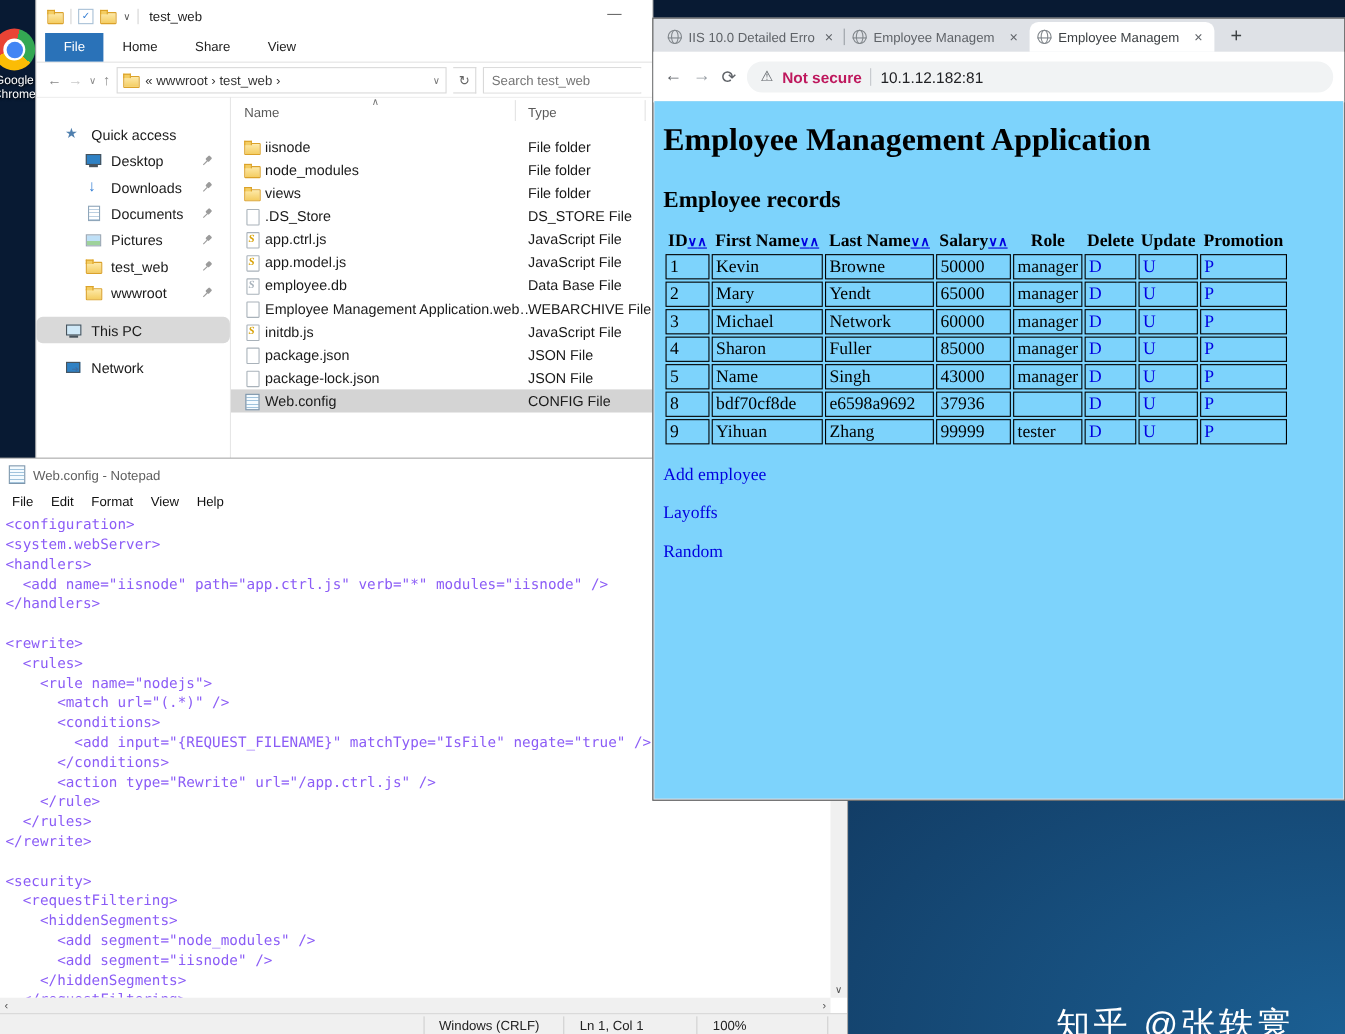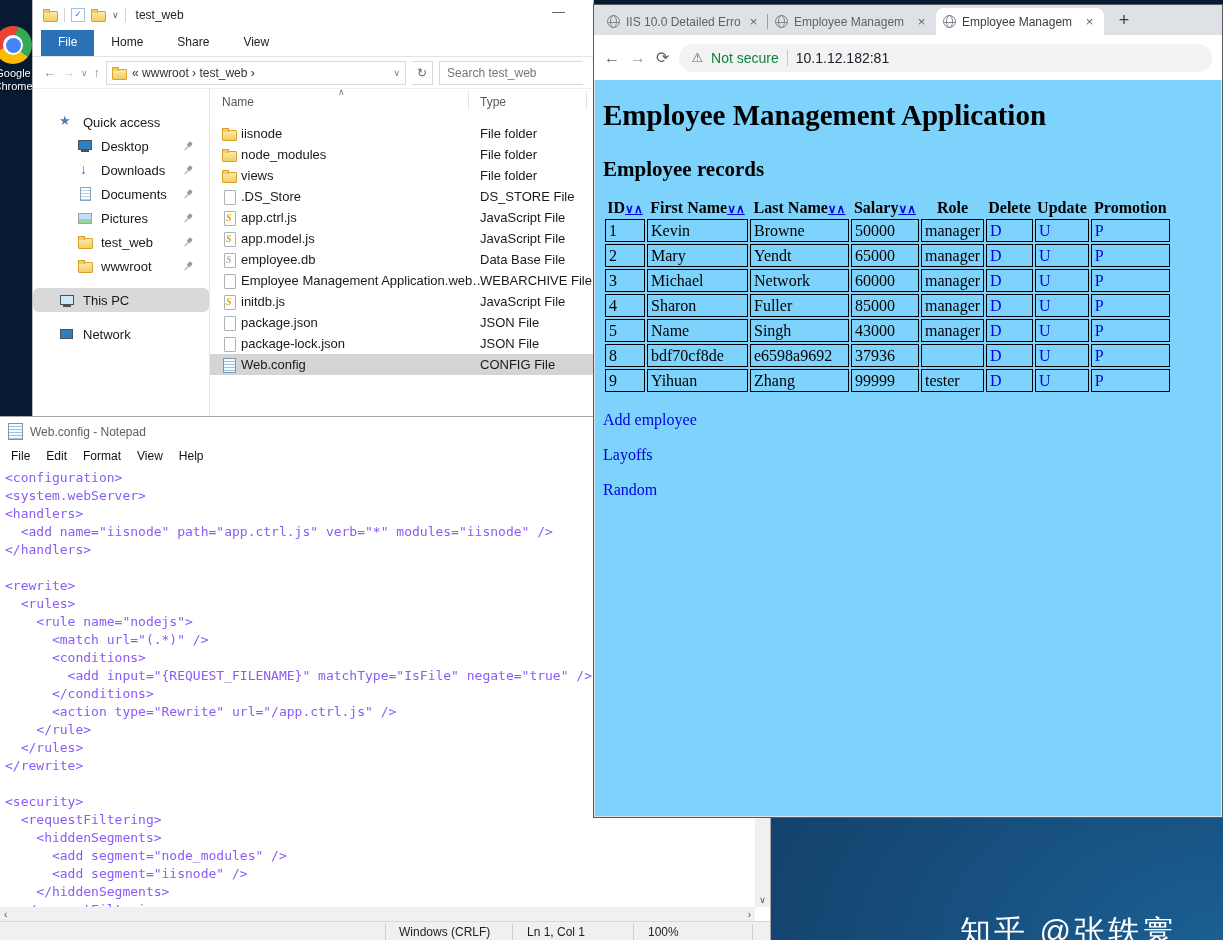--- a/index.html
+++ b/index.html
@@ -98,38 +98,38 @@
   .n-content pre{margin:0;padding:2px 0 0 5px;font:13px/18px "DejaVu Sans Mono",monospace;color:#8b5cf6;white-space:pre;}
   .n-vscroll{position:absolute;top:50px;right:0;bottom:33px;width:15px;background:#f0f0f0;}
   .n-vscroll .arr{position:absolute;left:0;width:15px;text-align:center;font-size:9px;color:#505050;}
   .n-vscroll .arr.up{top:2px;} .n-vscroll .arr.down{bottom:2px;}
   .n-hscroll{position:absolute;left:0;right:15px;bottom:18px;height:15px;background:#f0f0f0;display:flex;justify-content:space-between;align-items:center;padding:0 4px;font-size:10px;color:#505050;}
   .n-status{position:absolute;left:0;right:0;bottom:0;height:18px;background:#f0f0f0;border-top:1px solid #d8d8d8;font-size:12px;color:#222;}
   .n-status .cell{position:absolute;top:3px;white-space:nowrap;}
   .n-status .vline{position:absolute;top:2px;width:1px;height:16px;background:#d0d0d0;}
 
   
-  .browser{left:593px;top:4px;width:630px;height:814px;z-index:3;background:#dee1e6;border:1px solid #5a5a5a;box-sizing:border-box;}
+  .browser{left:593px;top:16px;width:630px;height:712px;z-index:3;background:#dee1e6;border:1px solid #5a5a5a;box-sizing:border-box;}
   .b-tabstrip{height:30px;display:flex;align-items:flex-end;padding-left:6px;}
   .tab{width:168px;height:27px;display:flex;align-items:center;padding:0 7px;font-size:12px;color:#5f6368;
        border-radius:8px 8px 0 0;box-sizing:border-box;position:relative;}
   .tab.active{background:#fff;color:#3c4043;}
   .tab.sep::before{content:"";position:absolute;left:-1px;top:6px;width:1px;height:15px;background:#9aa0a6;}
   .tab-title{flex:1;white-space:nowrap;overflow:hidden;}
   .tab-close{width:15px;text-align:center;color:#5f6368;font-size:13px;}
   .globe{width:11px;height:11px;border:1px solid #80868b;border-radius:50%;position:relative;flex:0 0 11px;margin-right:6px;}
   .globe::before{content:"";position:absolute;left:50%;top:-1px;bottom:-1px;width:5px;margin-left:-3.5px;border:1px solid #80868b;border-radius:50%;}
   .globe::after{content:"";position:absolute;left:-1px;right:-1px;top:50%;height:1px;background:#80868b;}
   .newtab{width:28px;height:28px;margin-left:6px;align-self:center;display:flex;align-items:center;justify-content:center;font-size:18px;color:#3c4043;}
   .b-toolbar{height:45px;background:#fff;display:flex;align-items:center;padding:0 10px;gap:10px;border-bottom:1px solid #e8eaed;}
   .tb-btn{font-size:16px;color:#5f6368;}
   .tb-btn.fwd{color:#9aa0a6;}
   .omnibox{flex:1;height:28px;background:#f1f3f4;border-radius:14px;display:flex;align-items:center;padding:0 12px;gap:8px;font-size:14px;min-width:0;}
   .warn{color:#5f6368;font-size:13px;}
-  .ns-text{color:#15803d;}
+  .ns-text{color:#be185d;font-weight:bold;}
   .om-div{width:1px;height:16px;background:#c4c7cb;}
   .url{color:#202124;white-space:nowrap;overflow:hidden;}
   .b-content{position:absolute;top:75px;left:1px;right:1px;bottom:1px;background:#7dd3fc;overflow:hidden;
              padding-left:8px;font-family:"Liberation Serif",serif;color:#000;}
   .b-content h1{font-size:29px;margin:19px 0 0;font-weight:bold;}
   .b-content h2{font-size:21px;margin:25px 0 0;font-weight:bold;}
   table.emp{border-collapse:separate;border-spacing:2px;margin-top:15px;font-size:16px;}
   table.emp th{font-weight:bold;padding:0 2px;white-space:nowrap;text-align:center;}
   table.emp td{border:1px solid #000;padding:0 3px;height:21px;}
   table.emp a, .pl a{color:#0000e0;}

